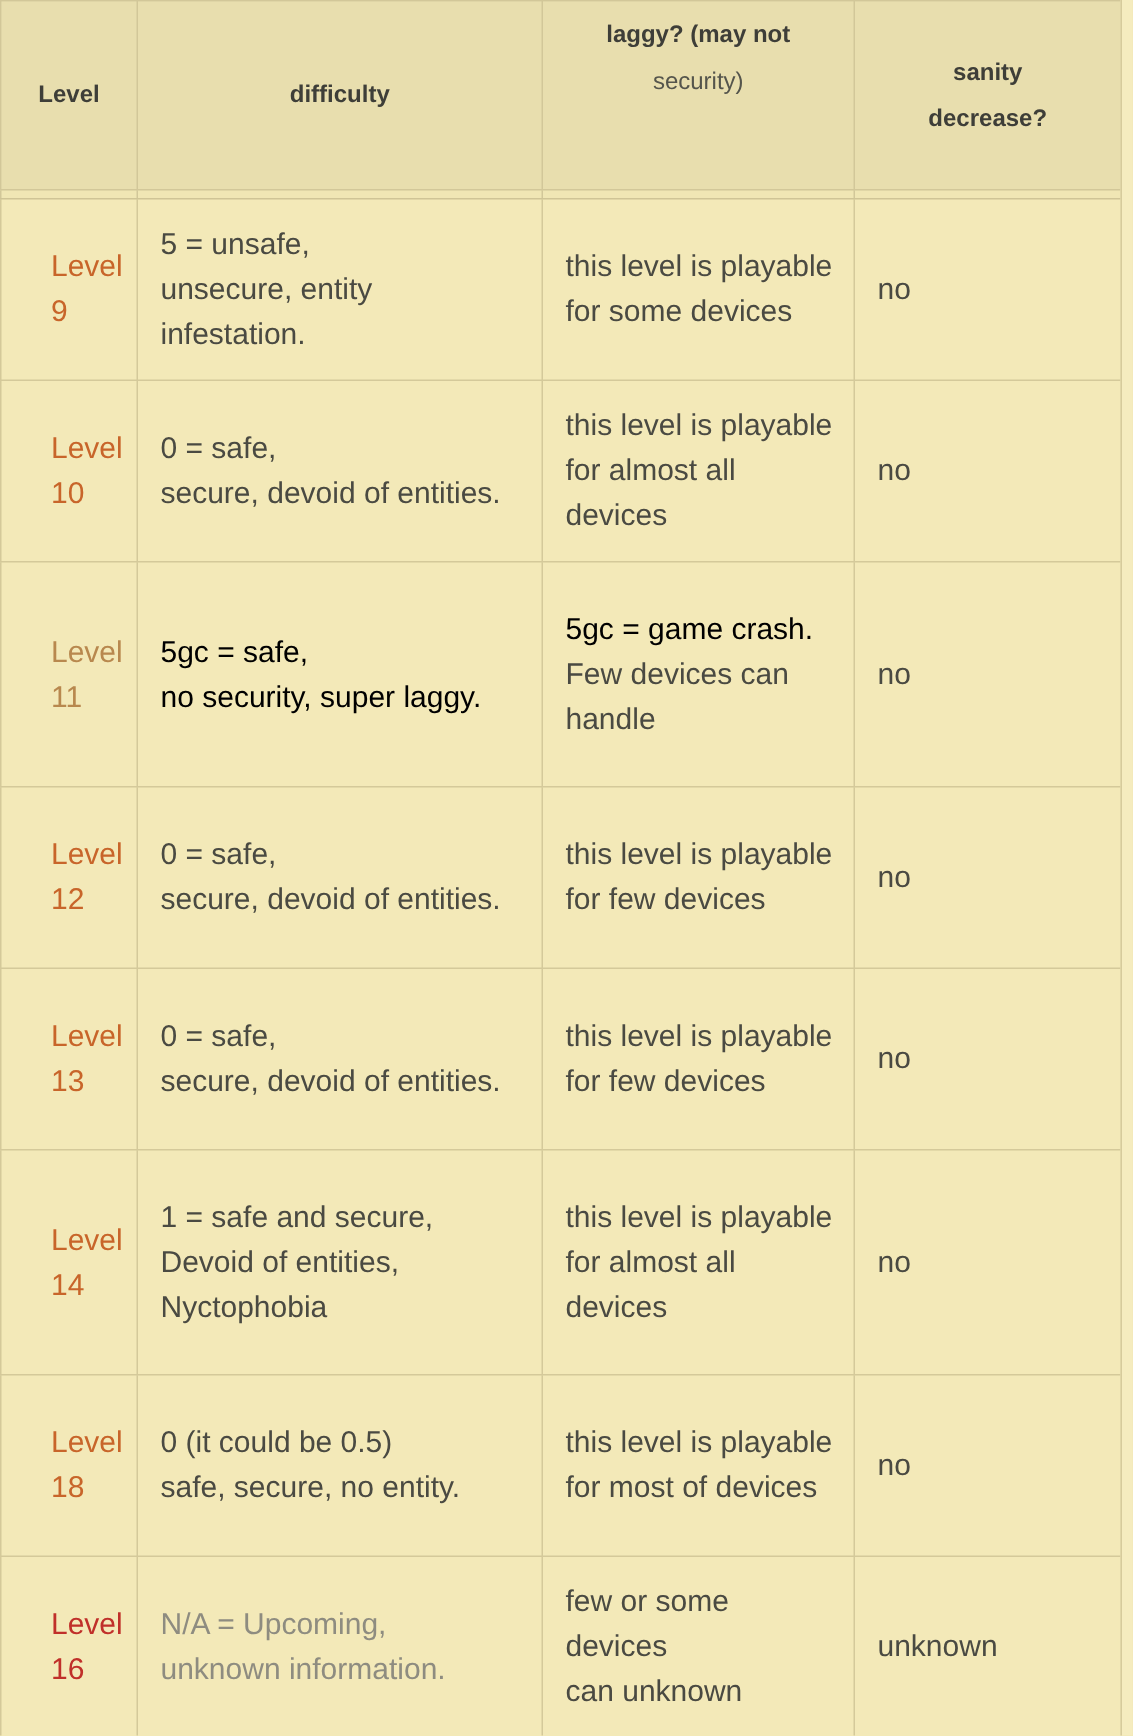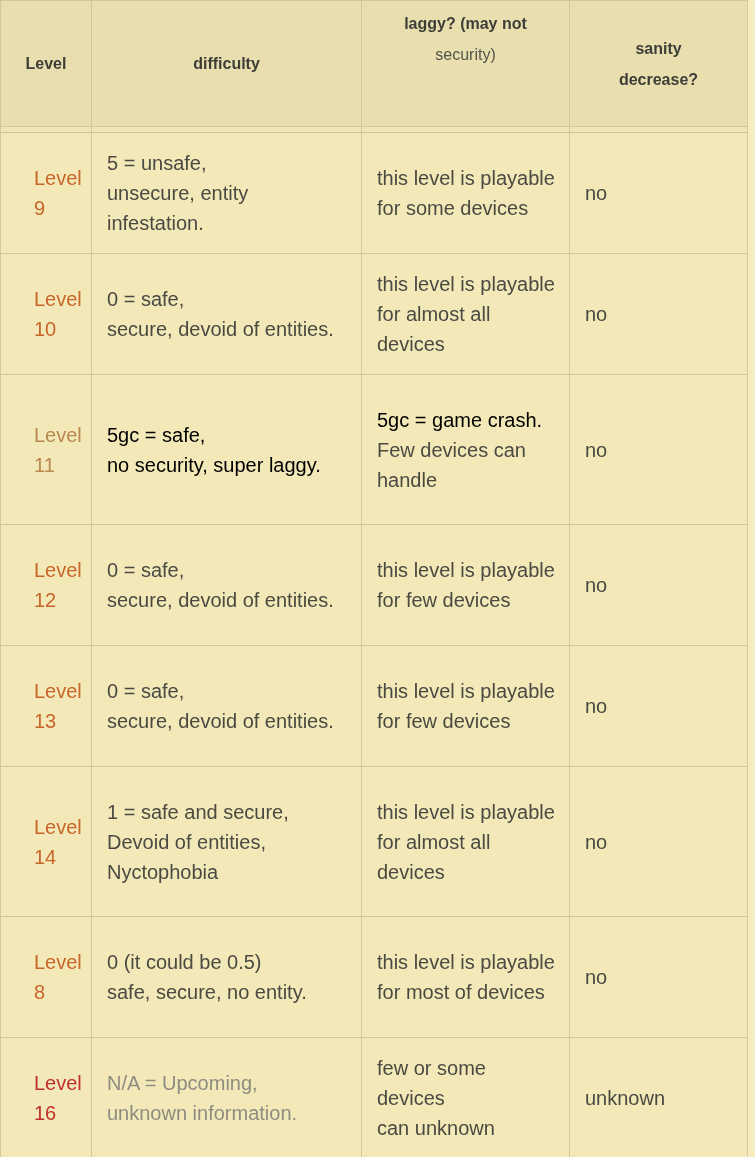--- a/index.html
+++ b/index.html
@@ -190,21 +190,21 @@
             <span class="line t-normal">Devoid of entities,</span>
             <span class="line t-normal">Nyctophobia</span>
           </td>
           <td class="lag-cell">
             <span class="line t-normal">this level is playable</span>
             <span class="line t-normal">for almost all devices</span>
           </td>
           <td class="san-cell"><span class="t-normal">no</span></td>
         </tr>
         <tr style="height: 121px;">
-          <td class="level-cell"><a class="level-link c-orange">Level 8</a></td>
+          <td class="level-cell"><a class="level-link c-orange">Level 18</a></td>
           <td class="diff-cell">
             <span class="line t-normal">0 (it could be 0.5)</span>
             <span class="line t-normal">safe, secure, no entity.</span>
           </td>
           <td class="lag-cell">
             <span class="line t-normal">this level is playable</span>
             <span class="line t-normal">for most of devices</span>
           </td>
           <td class="san-cell"><span class="t-normal">no</span></td>
         </tr>

